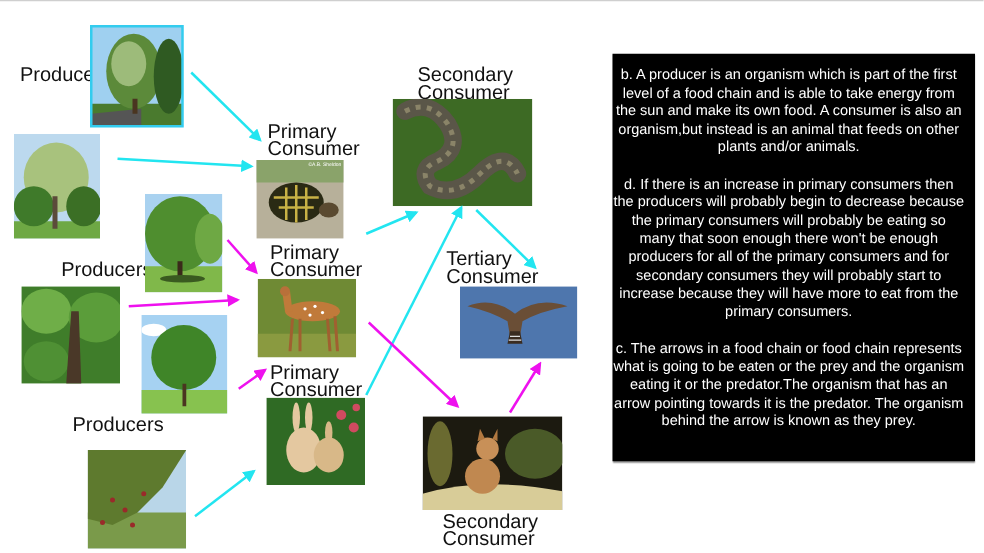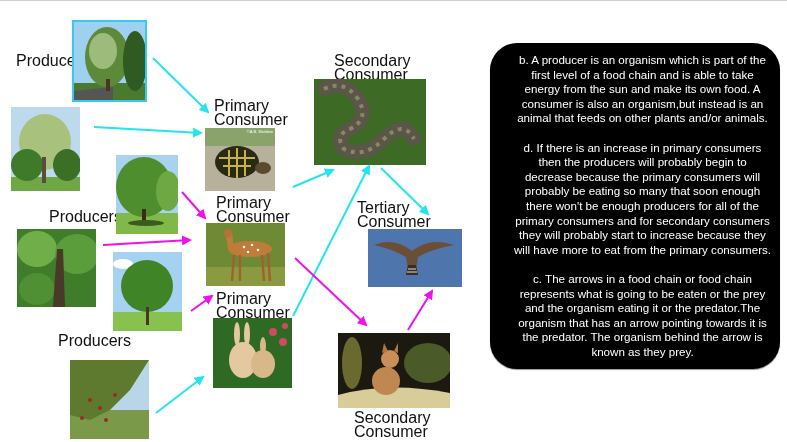--- a/index.html
+++ b/index.html
@@ -11,21 +11,21 @@
     .topline { position:absolute; left:0; top:0; width:787px; height:1px; background:#cfcfcf; }
     .label { position:absolute; font-size:16px; line-height:14px; color:#111; white-space:nowrap; }
     .photo { position:absolute; overflow:hidden; }
     .photo svg { display:block; width:100%; height:100%; }
     .selected { outline:2px solid #33ccee; outline-offset:-1px; }
     #arrows { position:absolute; left:0; top:0; width:787px; height:442px; pointer-events:none; }
     .textbox {
       position:absolute; left:490px; top:43px; width:290px; height:326px;
       background:#000; color:#fff; box-shadow:0 1px 1px #999;
       font-size:11.6px; line-height:14.6px; text-align:center;
-      box-sizing:border-box; padding:10px 8px 0 23px;border-radius:27px;
+      box-sizing:border-box; padding:10px 8px 0 0;
     }
     .textbox p { margin:0 0 14.6px 0; }
   </style>
 </head>
 <body>
 
 <div class="topline"></div>
 
 <div class="label" style="left:16px;top:54px;">Producers</div>
 <div class="label" style="left:49px;top:210px;">Producers</div>

